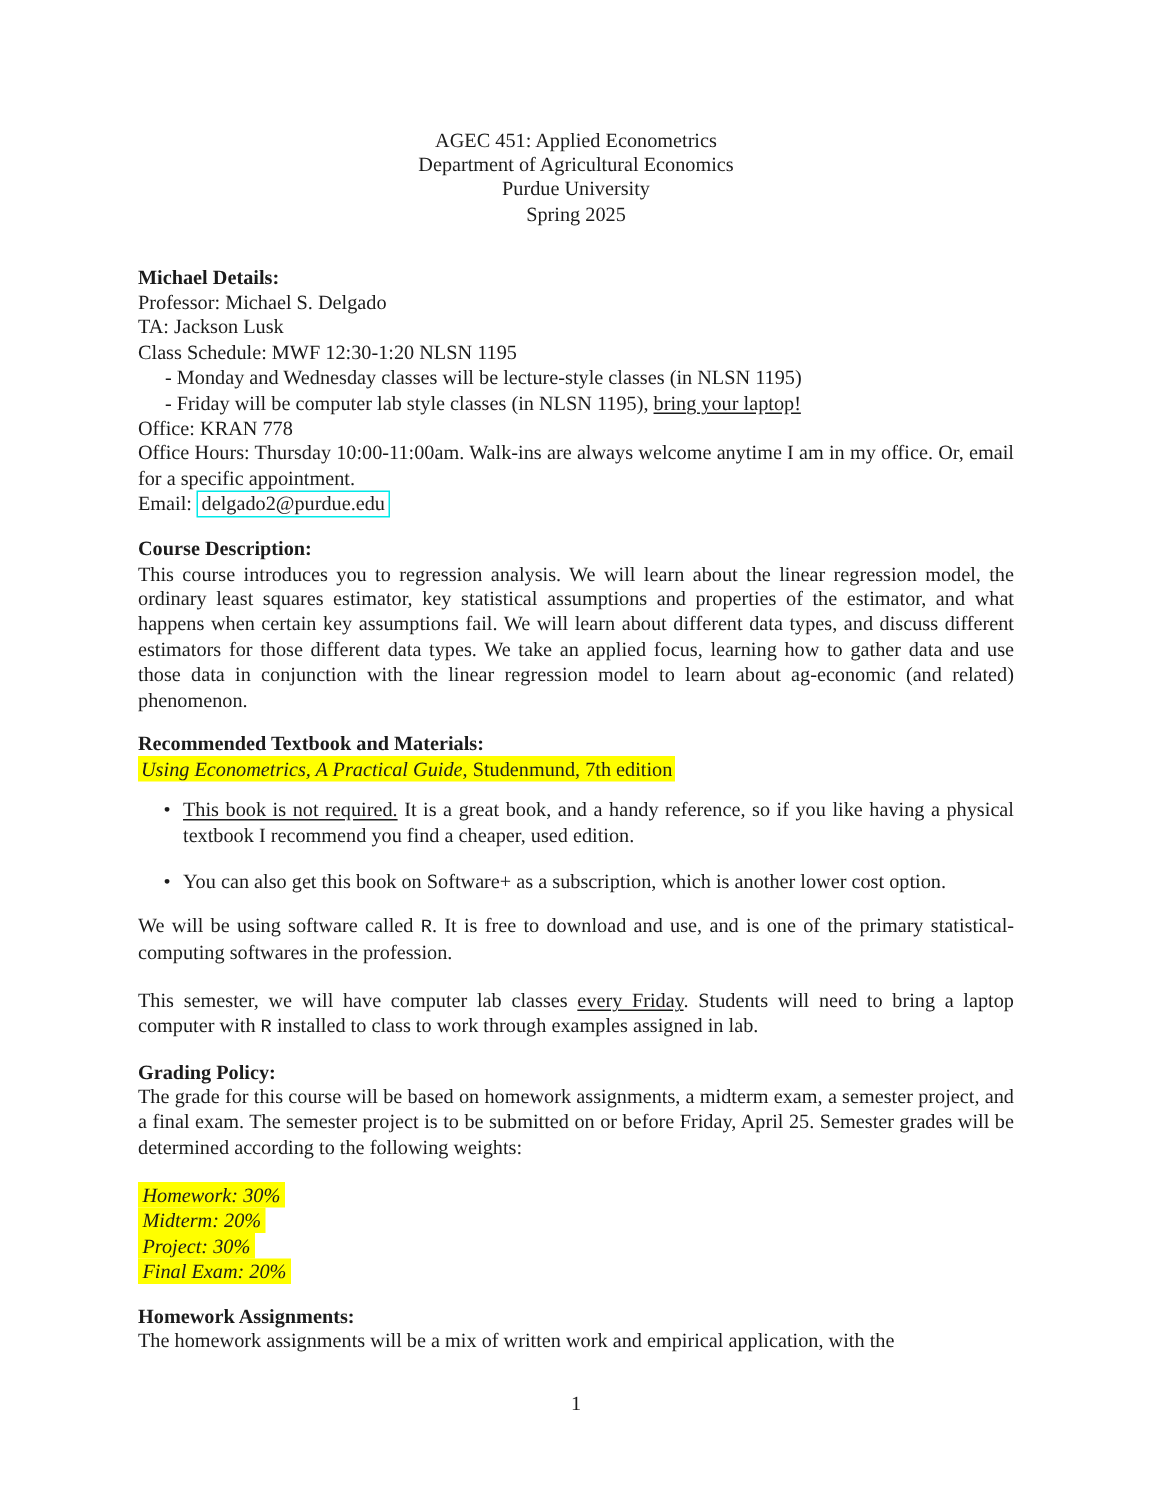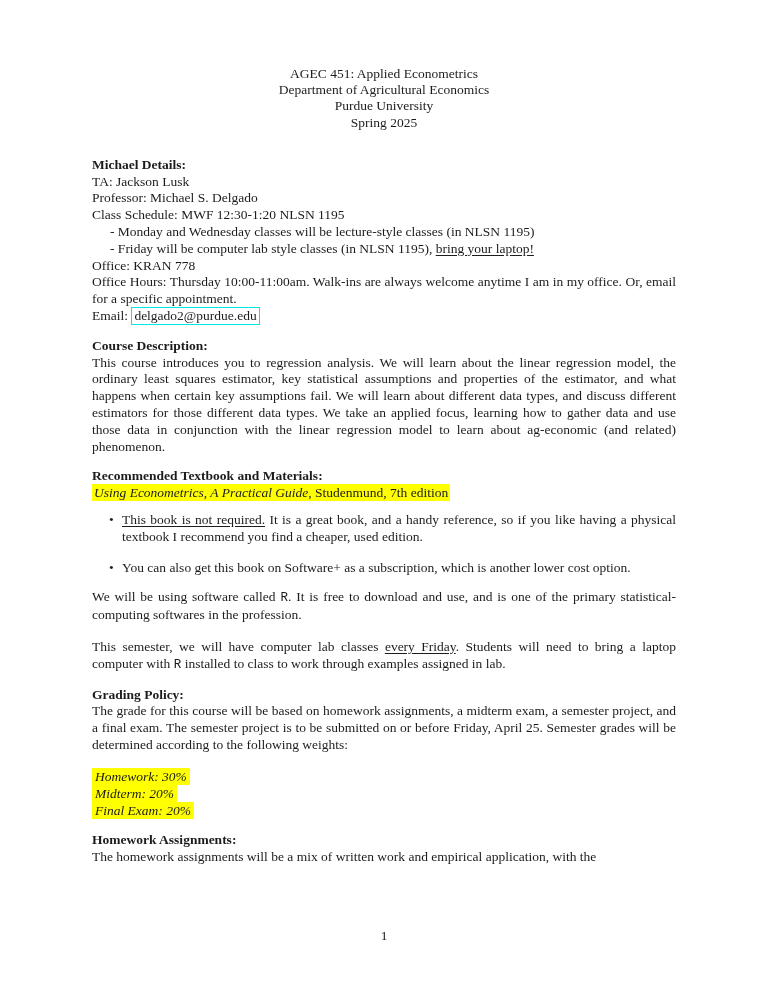--- a/index.html
+++ b/index.html
@@ -3,21 +3,21 @@
 <meta charset="utf-8">
 <style>
   html, body { margin: 0; padding: 0; background: #ffffff; }
   .page {
     position: relative;
     width: 768px;
     height: 994px;
     margin: 0 auto;
     background: #ffffff;
     box-sizing: border-box;
-    padding: 66px 92px 0 92px;
+    padding: 86px 92px 0 92px;
     font-family: "Liberation Serif", "DejaVu Serif", serif;
     font-size: 13.5px;
     line-height: 16.8px;
     color: #1c1c1c;
     overflow: hidden;
   }
   .title-block { text-align: center; margin-bottom: 26px; }
   .title-block div { line-height: 16.2px; }
   .section { margin-top: 13px; }
   .heading { font-weight: bold; }
@@ -63,22 +63,22 @@
 
   <div class="title-block">
     <div>AGEC 451: Applied Econometrics</div>
     <div>Department of Agricultural Economics</div>
     <div>Purdue University</div>
     <div>Spring 2025</div>
   </div>
 
   <div class="section">
     <div class="heading">Michael Details:</div>
+    <div>Professor: Michael S. Delgado</div>
     <div>TA: Jackson Lusk</div>
-    <div>Professor: Michael S. Delgado</div>
     <div>Class Schedule: MWF 12:30-1:20 NLSN 1195</div>
     <div class="indent-item">- Monday and Wednesday classes will be lecture-style classes (in NLSN 1195)</div>
     <div class="indent-item"><span>- Friday will be computer lab style classes (in NLSN 1195), </span><span class="u">bring your laptop!</span></div>
     <div>Office: KRAN 778</div>
     <p>Office Hours: Thursday 10:00-11:00am. Walk-ins are always welcome anytime I am in my office. Or, email for a specific appointment.</p>
     <div><span>Email: </span><a class="link-box">delgado2@purdue.edu</a></div>
   </div>
 
   <div class="section">
     <div class="heading">Course Description:</div>
@@ -98,20 +98,21 @@
     <p><span>We will be using software called </span><span class="mono">R</span><span>. It is free to download and use, and is one of the primary statistical-computing softwares in the profession.</span></p>
     <p class="para-gap"><span>This semester, we will have computer lab classes </span><span class="u">every Friday</span><span>. Students will need to bring a laptop computer with </span><span class="mono">R</span><span> installed to class to work through examples assigned in lab.</span></p>
   </div>
 
   <div class="section">
     <div class="heading">Grading Policy:</div>
     <p>The grade for this course will be based on homework assignments, a midterm exam, a semester project, and a final exam. The semester project is to be submitted on or before Friday, April 25. Semester grades will be determined according to the following weights:</p>
     <div class="weights">
       <div><span class="hl">Homework: 30%</span></div>
       <div><span class="hl">Midterm: 20%</span></div>
+      <div><span class="hl">Project: 30%</span></div>
       <div><span class="hl">Final Exam: 20%</span></div>
     </div>
   </div>
 
   <div class="section">
     <div class="heading">Homework Assignments:</div>
     <p>The homework assignments will be a mix of written work and empirical application, with the</p>
   </div>
 
   <div class="page-number">1</div>

